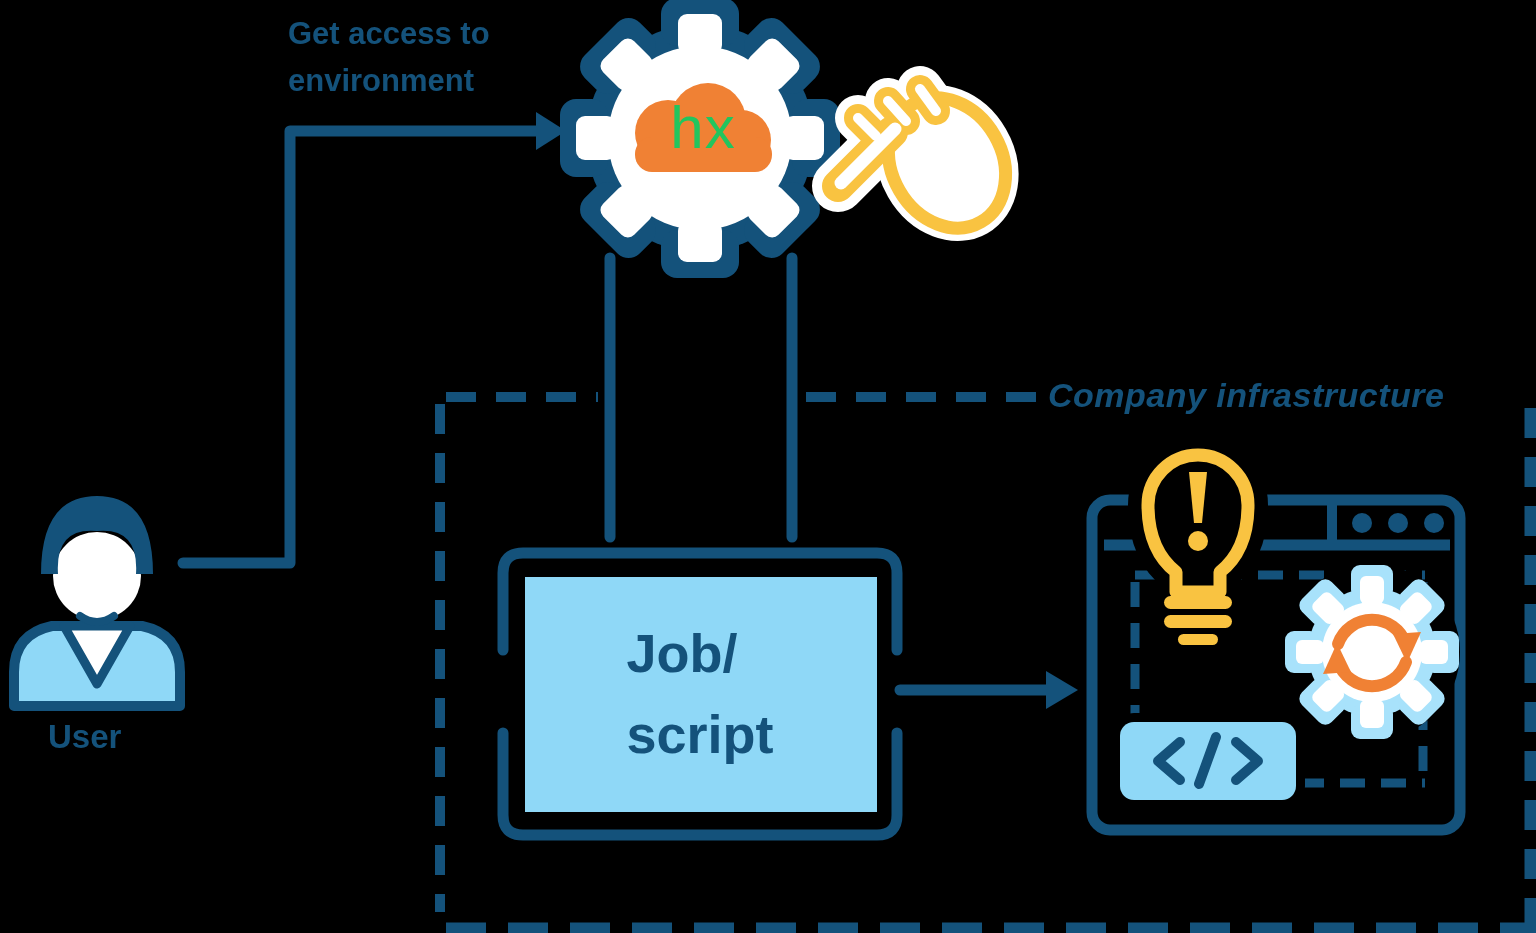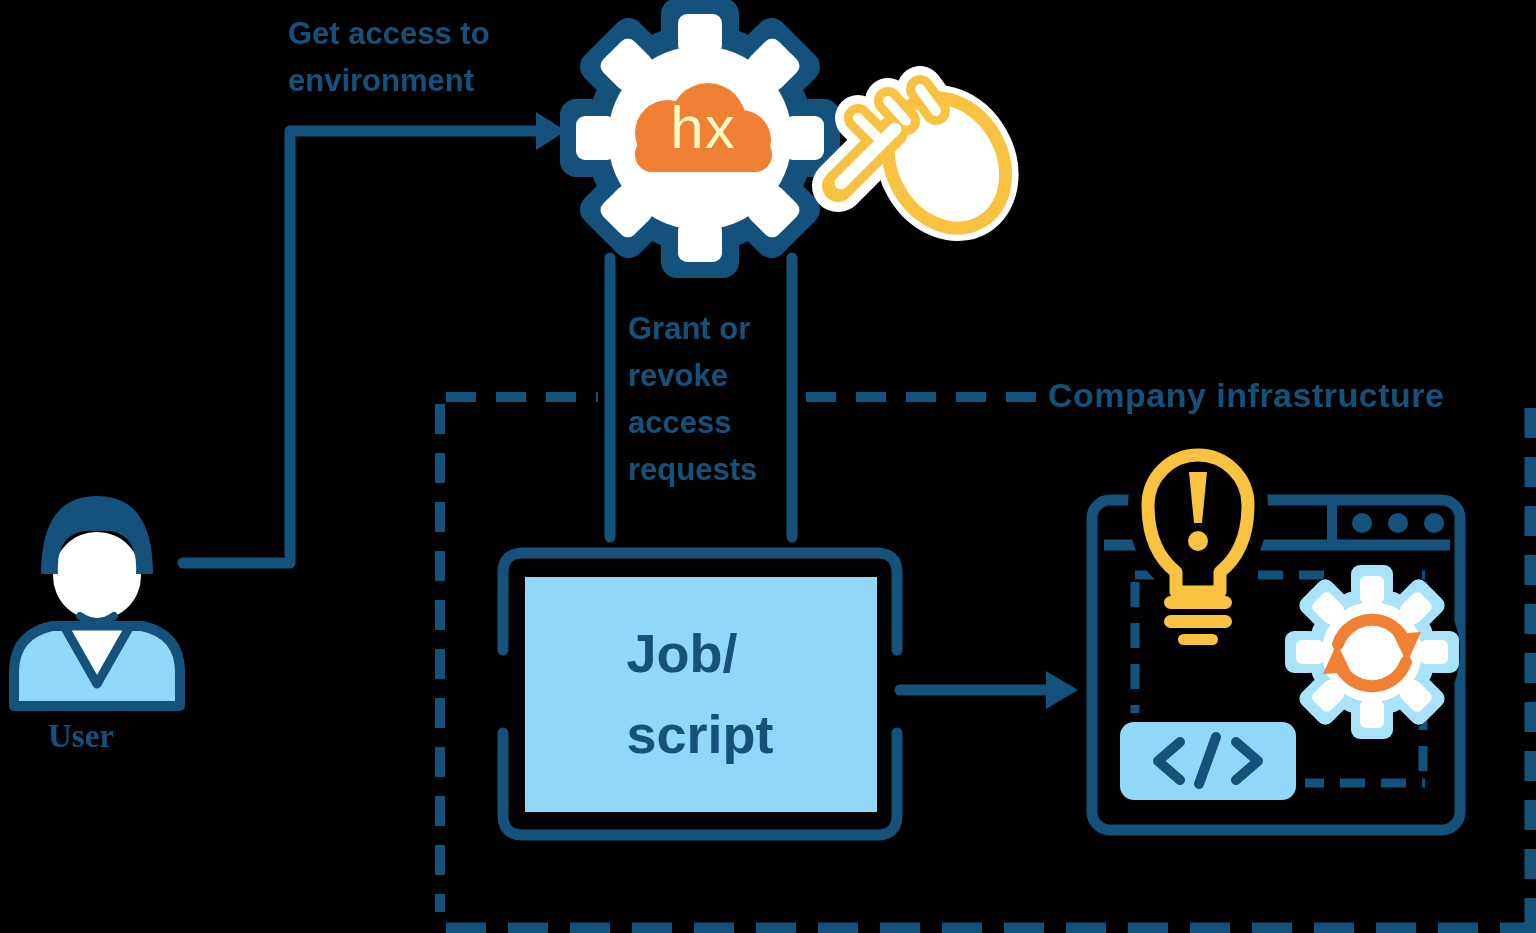--- a/index.html
+++ b/index.html
@@ -1,28 +1,28 @@
 <!DOCTYPE html>
 <html><head>
 <meta charset="utf-8">
 <style>
   html,body{margin:0;padding:0;background:#000;}
   .stage{position:relative;width:1536px;height:933px;background:#000;overflow:hidden;
          font-family:"Liberation Sans",sans-serif;}
   .lbl{position:absolute;color:#14527b;font-weight:700;}
   .lbl-get{left:288px;top:10px;width:250px;font-size:31px;line-height:47px;}
   .lbl-grant{left:628px;top:305px;width:175px;font-size:31px;line-height:47px;}
-  .lbl-company{left:1048px;top:376px;font-size:34px;white-space:nowrap;letter-spacing:.5px;}
-  .lbl-user{left:48px;top:718px;font-size:33px;font-family:Liberation Serif, serif;}
+  .lbl-company{left:1048px;top:376px;font-size:34px;white-space:nowrap;letter-spacing:.5px;font-style:italic;}
+  .lbl-user{left:48px;top:718px;font-size:33px;}
   .lbl-env{left:1158px;top:854px;font-size:34px;letter-spacing:.5px;}
   .lbl-job{left:503px;top:553px;width:394px;height:282px;display:flex;align-items:center;
            justify-content:center;font-size:54px;line-height:1.5;
            white-space:pre-line;}
   .lbl-hx{left:635px;top:88px;width:136px;height:78px;display:flex;align-items:center;
-          justify-content:center;color:#fef9c3;font-weight:500;font-size:60px;letter-spacing:1px;}
+          justify-content:center;color:#22c55e;font-weight:500;font-size:60px;letter-spacing:1px;}
   svg{position:absolute;left:0;top:0;}
 </style>
 </head>
 <body>
 
 <div class="stage">
 
 <svg width="1536" height="933" viewBox="0 0 1536 933">
 
   <g stroke="#14527b" fill="none">
@@ -188,19 +188,18 @@
     <path d="M14 706 L14 672 Q14 634 52 626 L142 626 Q180 634 180 672 L180 706 Z" fill="#8fd8f7" stroke="#14527b" stroke-width="10" stroke-linejoin="round"></path>
     <ellipse cx="97" cy="576" rx="44" ry="44" fill="#fff"></ellipse>
     <path d="M41 574 Q41 496 97 496 Q153 496 153 574 L136 574 Q139 527 97 531 Q55 527 58 574 Z" fill="#14527b"></path>
     <polygon points="64,626 130,626 97,684" fill="#fff" stroke="#14527b" stroke-width="9" stroke-linejoin="round"></polygon>
     <path d="M80 616 Q97 628 114 616" fill="none" stroke="#14527b" stroke-width="8" stroke-linecap="round"></path>
   </g>
 </svg>
 
 <div class="lbl lbl-get">Get access to environment</div>
 <div class="lbl lbl-hx">hx</div>
-<div class="lbl lbl-grant">Grant or revoke access requests</div>
 <div class="lbl lbl-company">Company infrastructure</div>
 <div class="lbl lbl-user">User</div>
 <div class="lbl lbl-job">Job/
 script</div>
 
 </div>
 
 </body></html>

